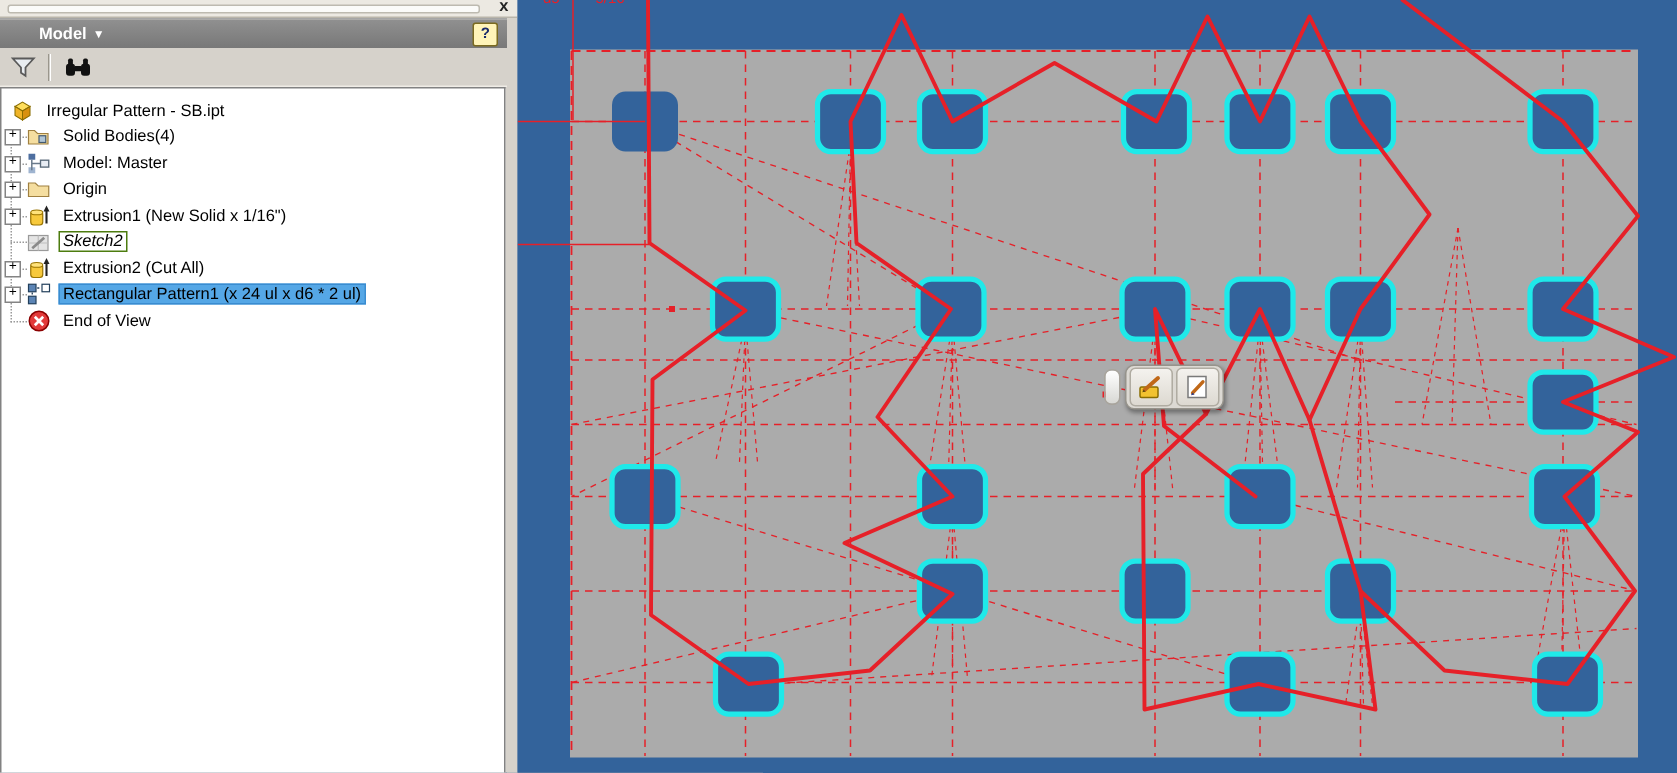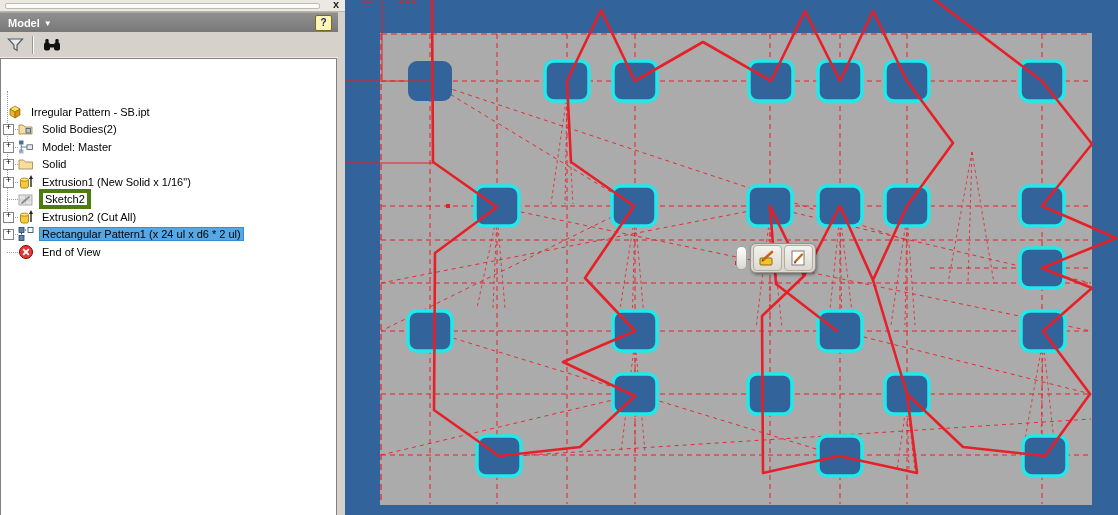--- a/index.html
+++ b/index.html
@@ -9,47 +9,47 @@
   
   .panel{position:absolute;left:0;top:0;width:345px;height:515px;background:#D6D2CB;}
   .panel-top{position:absolute;left:0;top:0;width:345px;height:11px;background:#ECE9E2;
              border-bottom:1px solid #b9b5aa;}
   .panel-grip{position:absolute;left:5px;top:3px;width:313px;height:4px;background:#FBFBF9;
               border:1px solid #BDBAB0;border-radius:2px;}
   .panel-close{position:absolute;right:6px;top:-2px;font-size:11px;font-weight:bold;color:#222;
                line-height:12px;cursor:default;}
   .panel-header{position:absolute;left:0;top:12px;width:338px;height:20px;
                 background:linear-gradient(#909090,#787878);border-top:1px solid #a6a6a6;
-                color:#fff;font-size:11px;font-weight:bold;line-height:20px;padding-left:8px;
+                color:#fff;font-size:11px;font-weight:bold;line-height:20px;padding-left:26px;
                 box-sizing:border-box;}
   .hdr-arrow{font-size:8px;margin-left:4px;vertical-align:1px;}
   .help-ic{position:absolute;right:6px;top:2px;width:15px;height:14px;background:#FFF4B8;
            border:1px solid #7a6a20;border-radius:2px;color:#1a2a6a;font-size:10px;font-weight:bold;
            text-align:center;line-height:14px;}
   .panel-toolbar{position:absolute;left:0;top:32px;width:338px;height:26px;background:#D6D2CB;
                  display:flex;align-items:center;padding-left:4px;box-sizing:border-box;
                  border-bottom:1px solid #efece6;}
   .tb-sep{width:1px;height:18px;background:#9a968c;border-right:1px solid #fff;margin:0 7px 0 6px;}
   .tb-btn{width:22px;height:22px;display:flex;align-items:center;justify-content:center;}
   .tree{position:absolute;left:0;top:58px;width:337px;bottom:0;background:#fff;
         border:1px solid #828282;border-bottom:none;box-sizing:border-box;padding-top:6px;}
   .gutter{position:absolute;left:338px;top:12px;width:7px;bottom:0;background:#D6D2CB;}
   .row{height:17.5px;display:flex;align-items:center;position:relative;white-space:nowrap;}
-  .lvl0{padding-left:6px;margin-top:38px;}
+  .lvl0{padding-left:6px;}
   .lvl1{padding-left:17px;}
   .lvl1.haskid::before{content:'';position:absolute;left:6px;top:50%;width:11px;
                        border-top:1px dotted #9a9a9a;}
   .vguide{position:absolute;left:6px;top:32px;height:124px;border-left:1px dotted #9a9a9a;}
   .exp{position:absolute;left:2px;top:50%;margin-top:-5px;width:9px;height:9px;background:#fff;
        border:1px solid #848484;font-size:9px;line-height:7px;text-align:center;color:#000;
        font-family:"Liberation Mono","DejaVu Sans Mono",monospace;}
   .ico{width:16px;height:16px;margin-right:5px;flex:0 0 16px;}
   .lbl{font-size:11px;color:#000;padding:1px 3px;}
   .lbl.sel{background:#55A7E6;border:1px solid #3A8CD0;padding:0 2px;}
-  .lbl.boxed{border:4px solid #4d7c0f;padding:0 2px;}
+  .lbl.boxed{border:1px solid #4d7c0f;padding:0 2px;font-style:italic;}
 
   
   .viewport{position:absolute;left:345px;top:0;width:773px;height:515px;background:#33639B;
             overflow:hidden;}
   .dim-label{position:absolute;top:-5px;color:#E62028;font-size:10px;line-height:10px;}
   .mtb{position:absolute;left:391px;top:243px;display:flex;align-items:center;}
   .mtb-grip{width:9px;height:22px;border-radius:5px;background:linear-gradient(#ffffff,#d8d8d4);
             border:1px solid #a8a49c;margin-right:3px;}
   .mtb-box{display:flex;background:#DCD9D3;border:1px solid #96938b;border-radius:6px;
            padding:1px;box-shadow:1px 2px 3px rgba(0,0,0,.35);}
@@ -100,40 +100,40 @@
       </svg>
       <span class="lbl">Irregular Pattern - SB.ipt</span>
     </div>
 
     <div class="row lvl1 haskid">
       <span class="exp">+</span>
       <svg class="ico" viewBox="0 0 16 16">
         <path d="M1,4 L5,4 L7,6 L14,6 L14,13 L1,13 Z" fill="#F5DEA0" stroke="#A08040" stroke-width=".8"></path>
         <rect x="8" y="7.5" width="4.5" height="4.5" fill="#AFC4D4" stroke="#445a70" stroke-width=".8"></rect>
       </svg>
-      <span class="lbl">Solid Bodies(2)</span>
+      <span class="lbl">Solid Bodies(4)</span>
     </div>
 
     <div class="row lvl1 haskid">
       <span class="exp">+</span>
       <svg class="ico" viewBox="0 0 16 16">
         <rect x="1" y="1.5" width="4.5" height="4" fill="#4E6FA0"></rect>
         <rect x="1" y="10.5" width="4.5" height="4" fill="#9FB4D0"></rect>
         <path d="M3.2,5.5 L3.2,12.5 M3.2,8 L10,8" stroke="#6a7a8a" stroke-width="1" fill="none"></path>
         <rect x="9" y="5.8" width="5.5" height="4.6" fill="#E8EDF4" stroke="#5a6a7a" stroke-width=".9"></rect>
       </svg>
       <span class="lbl">Model: Master</span>
     </div>
 
     <div class="row lvl1 haskid">
       <span class="exp">+</span>
       <svg class="ico" viewBox="0 0 16 16">
         <path d="M1,4 L5.5,4 L7.5,6 L14.5,6 L14.5,13 L1,13 Z" fill="#F5DEA0" stroke="#A08040" stroke-width=".8"></path>
       </svg>
-      <span class="lbl">Solid</span>
+      <span class="lbl">Origin</span>
     </div>
 
     <div class="row lvl1 haskid">
       <span class="exp">+</span>
       <svg class="ico" viewBox="0 0 16 16">
         <rect x="2.5" y="5" width="8" height="9" rx="2" fill="#F7C93C" stroke="#9a7400" stroke-width=".8"></rect>
         <ellipse cx="6.5" cy="5.6" rx="4" ry="1.6" fill="#FFE27A" stroke="#9a7400" stroke-width=".7"></ellipse>
         <path d="M13,13 L13,4.5" stroke="#222" stroke-width="1.4"></path>
         <polygon points="11,5 13,1 15,5" fill="#222"></polygon>
       </svg>

